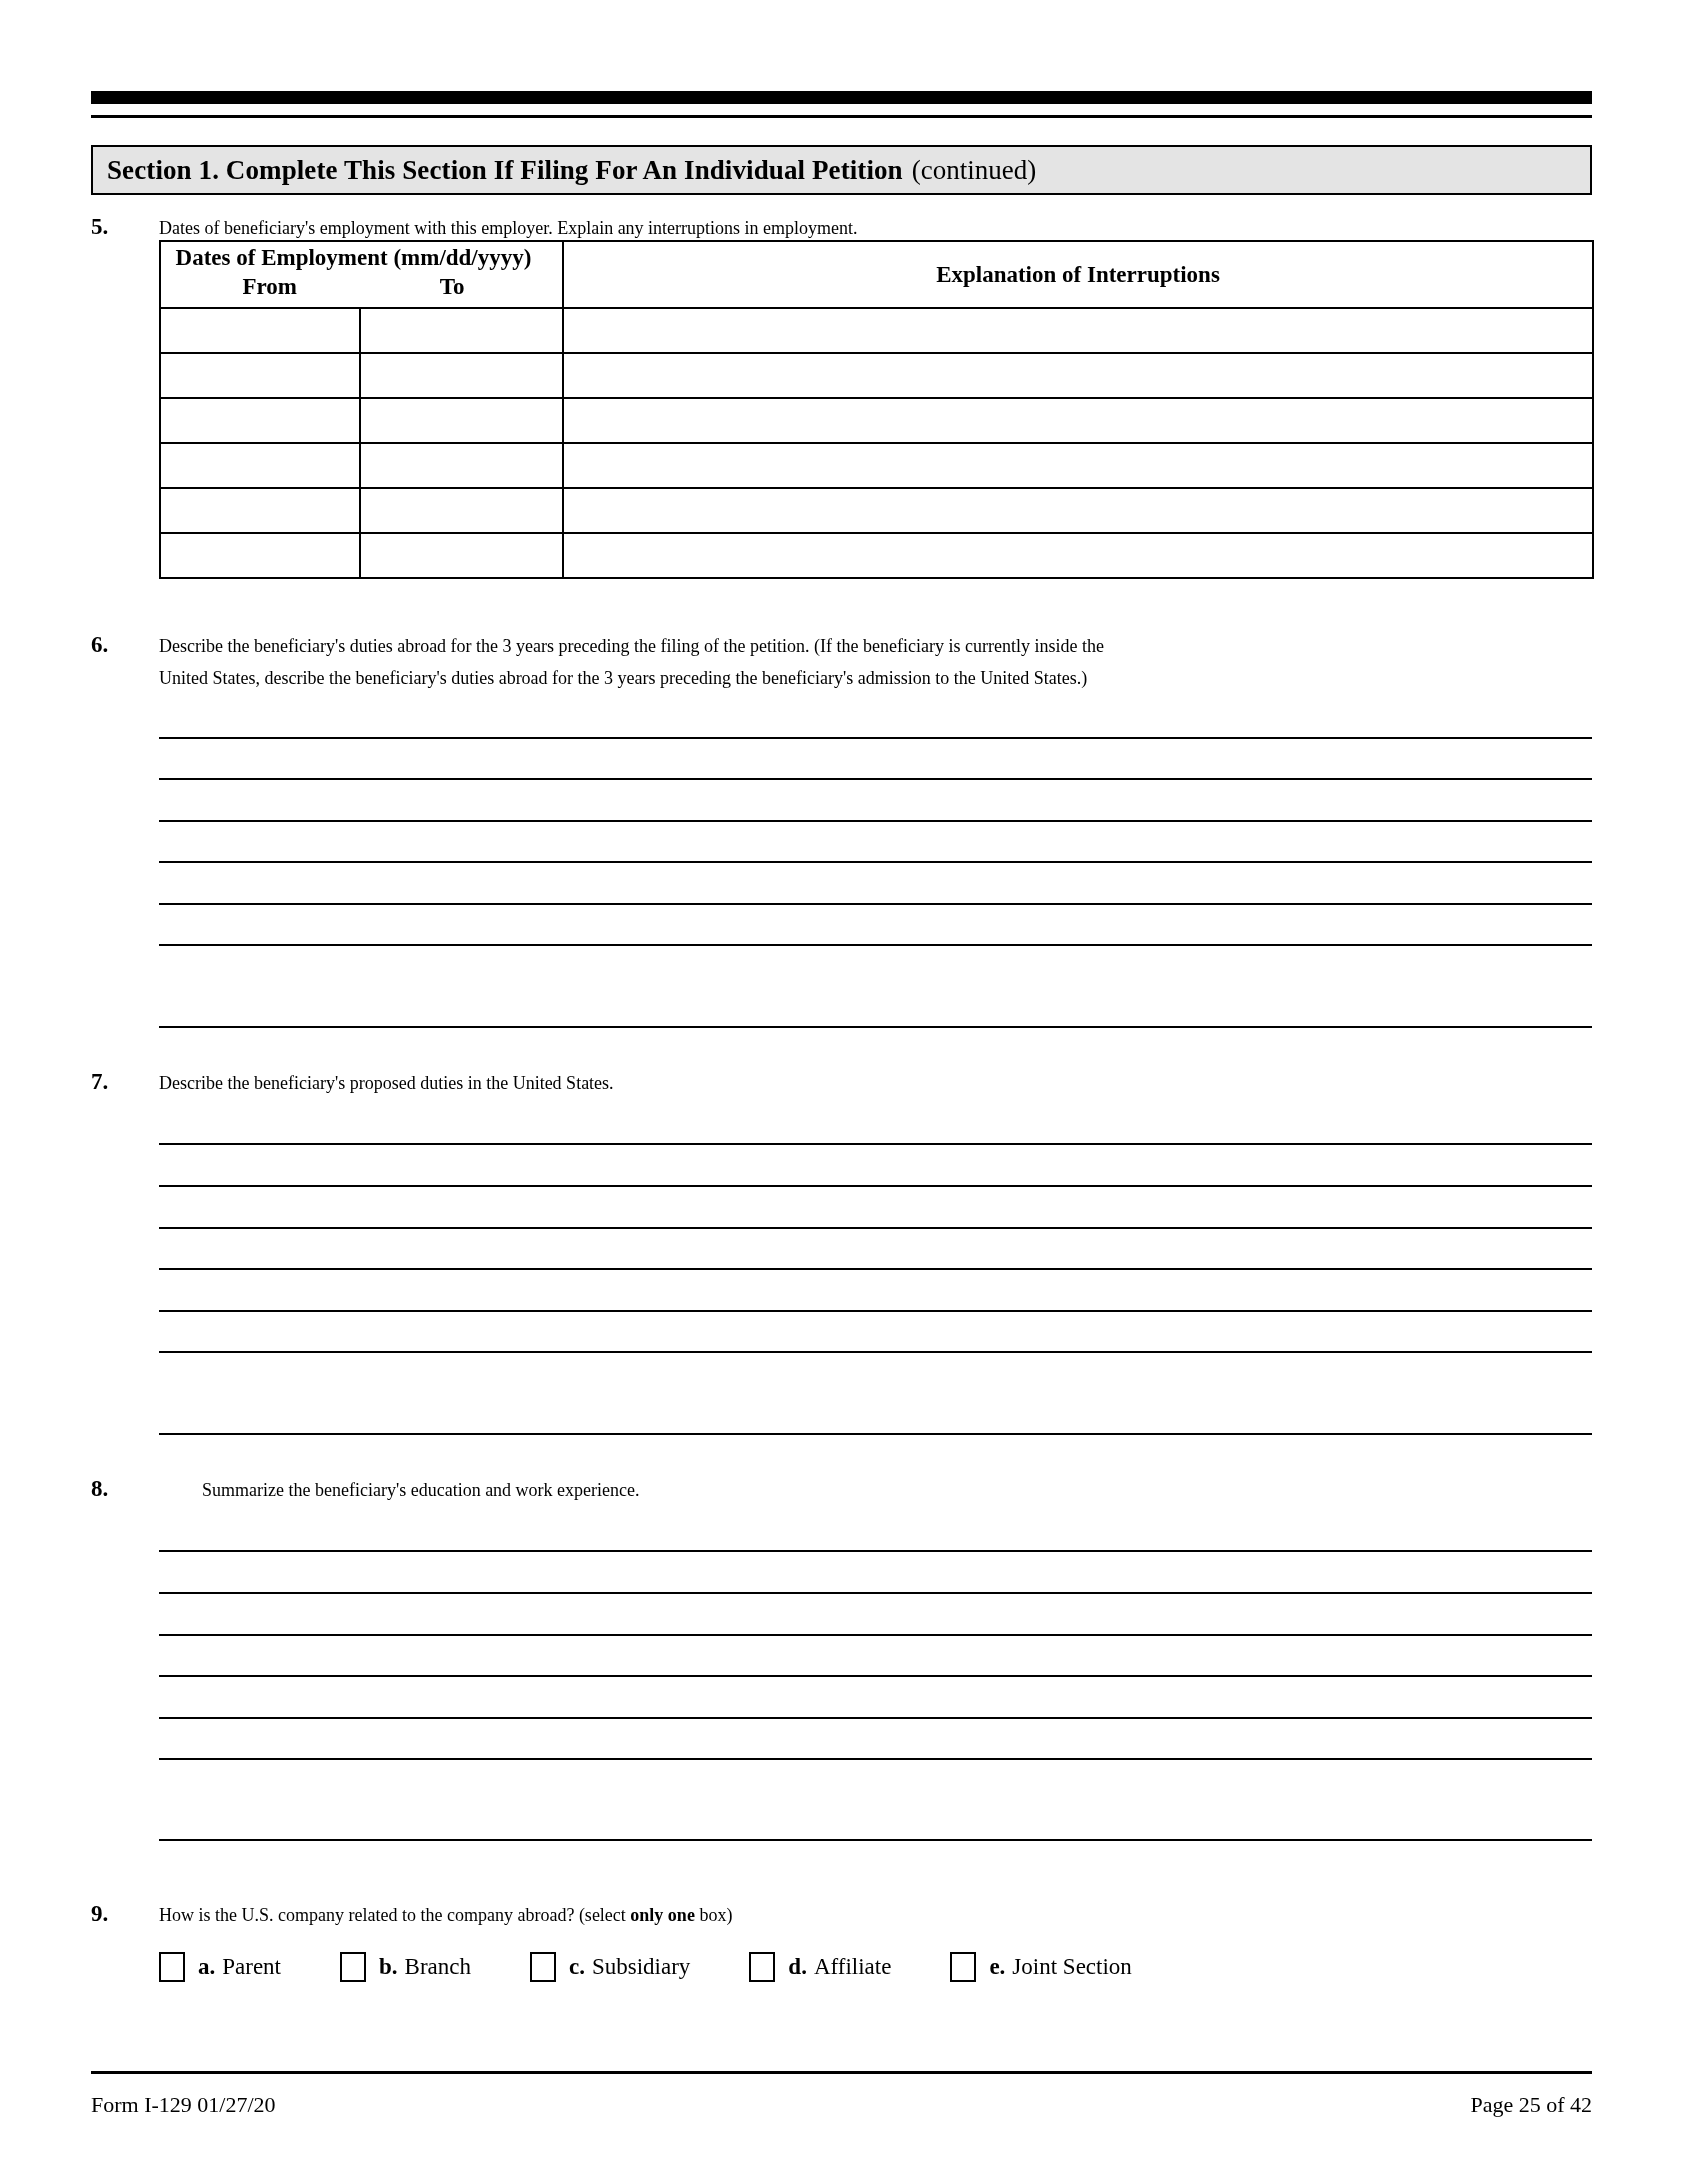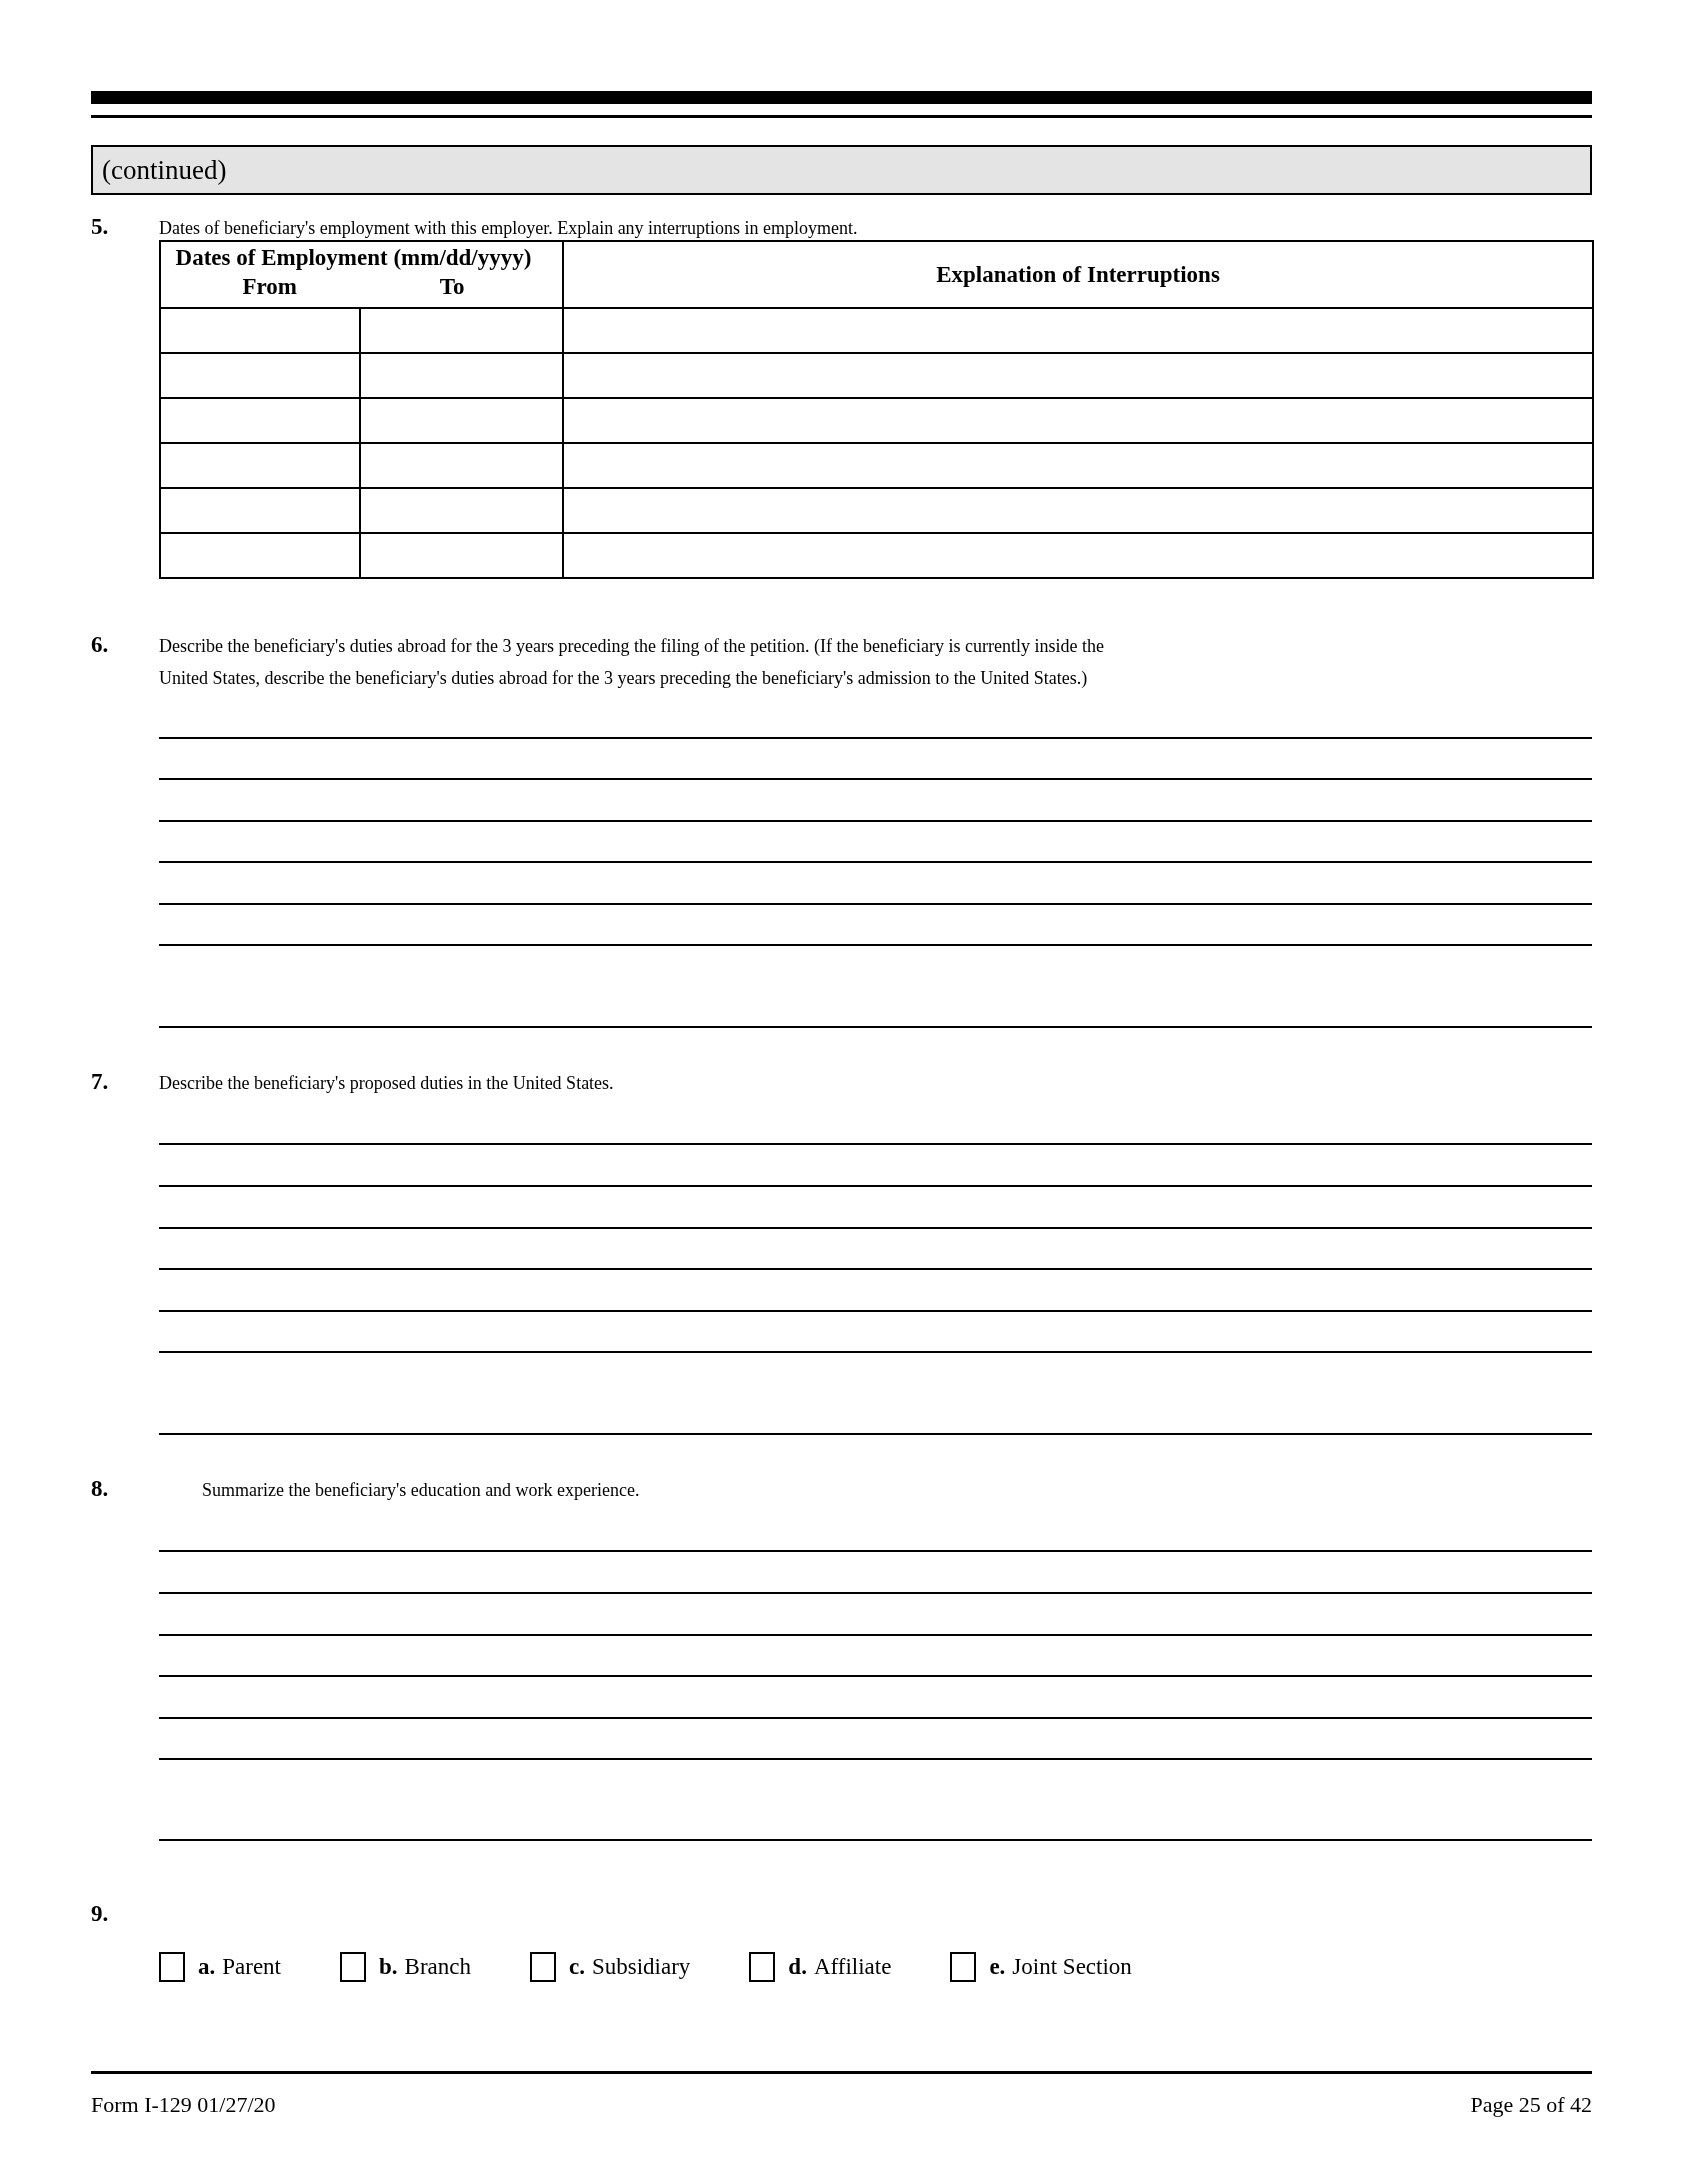--- a/index.html
+++ b/index.html
@@ -182,20 +182,21 @@
 </style>
 </head>
 <body>
 
 <div class="page">
 
   <div class="top-rule-thick"></div>
   <div class="top-rule-thin"></div>
 
   <div class="section-bar">
+    <span class="section-title">Section 1.  Complete This Section If Filing For An Individual Petition</span>
     <span class="section-cont">(continued)</span>
   </div>
 
   <div class="item-num" style="left:91px; top:214px;">5.</div>
   <div class="item-text" style="left:159px; top:212px; width:1426px;">Dates of beneficiary's employment with this employer. Explain any interruptions in employment.</div>
 
   <table class="emp-table">
     <colgroup>
       <col style="width:200px">
       <col style="width:203px">
@@ -275,20 +276,21 @@
 
   <div class="rule-line" style="top:1550px;"></div>
   <div class="rule-line" style="top:1592px;"></div>
   <div class="rule-line" style="top:1634px;"></div>
   <div class="rule-line" style="top:1675px;"></div>
   <div class="rule-line" style="top:1717px;"></div>
   <div class="rule-line" style="top:1758px;"></div>
   <div class="rule-line" style="top:1839px;"></div>
 
   <div class="item-num" style="left:91px; top:1901px;">9.</div>
+  <div class="item-text" style="left:159px; top:1899px; width:1436px;"><span>How is the U.S. company related to the company abroad? (select </span><span class="bold">only one</span><span> box)</span></div>
 
   <div class="cb-row">
     <label class="cb-opt">
       <span class="cb-box"></span>
       <span class="cb-letter">a.</span>
       <span class="cb-label">Parent</span>
     </label>
     <label class="cb-opt">
       <span class="cb-box"></span>
       <span class="cb-letter">b.</span>

